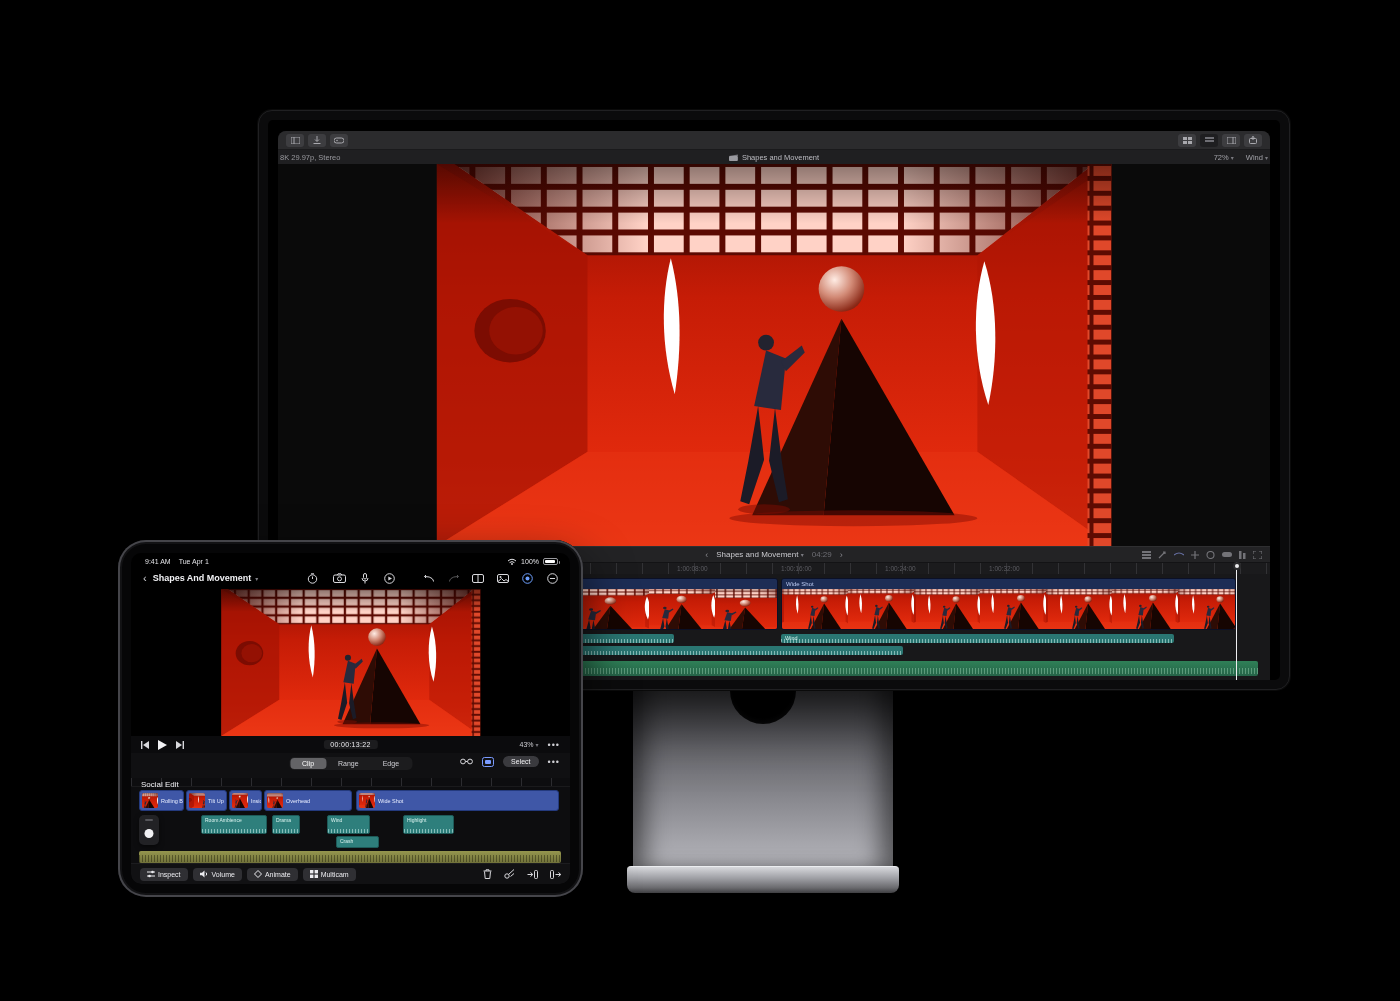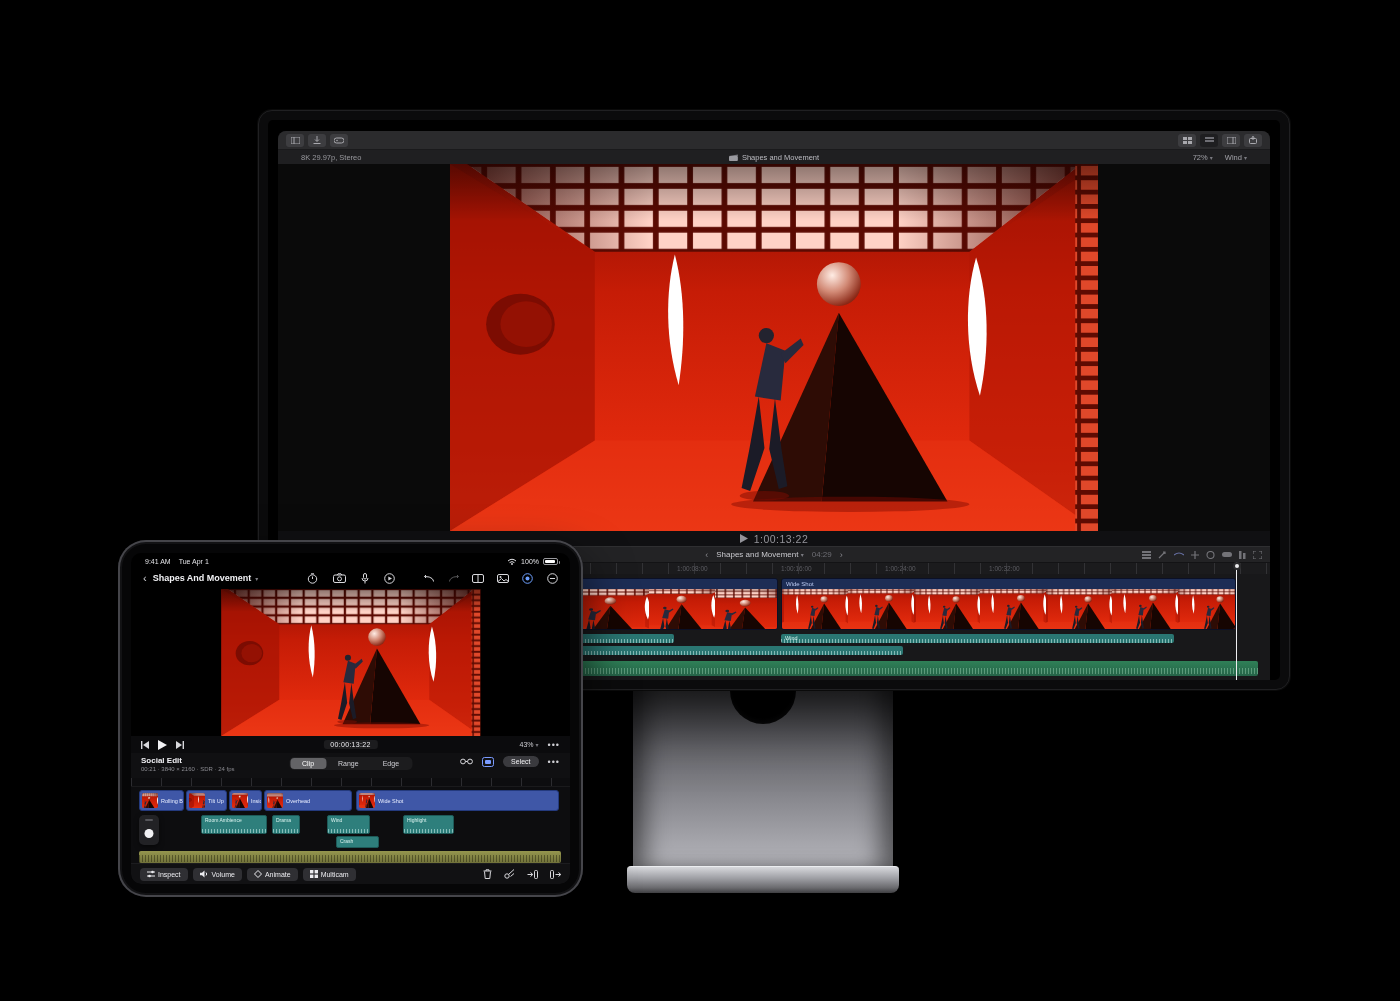--- a/index.html
+++ b/index.html
@@ -11,21 +11,21 @@
   .display{position:absolute;left:258px;top:110px;width:1032px;height:580px;background:#0b0b0c;border-radius:14px;border:1px solid #202022;box-shadow:0 0 0 1px #0a0a0a, 0 30px 60px rgba(0,0,0,.7);z-index:2;}
   .display-screen{position:absolute;left:9px;right:9px;top:9px;bottom:9px;background:#000;border-radius:5px;overflow:hidden;}
   .fcp-window{position:absolute;left:10px;right:10px;top:11px;bottom:0;background:#151517;border-radius:8px 8px 0 0;overflow:hidden;display:flex;flex-direction:column;}
 
   .fcp-titlebar{height:19px;background:#2b2b2d;border-bottom:1px solid #1a1a1c;display:flex;align-items:center;padding:0 8px;flex:none;}
   .tb-btn{width:18px;height:13px;background:#3d3d40;border-radius:3px;margin-right:4px;display:flex;align-items:center;justify-content:center;}
   .tb-btn.sel{background:#1e1e20;}
   .tb-btn svg{display:block;}
   .tb-spacer{flex:1;}
 
-  .fcp-infobar{height:14px;background:#1f1f21;display:flex;align-items:center;font-size:7.5px;color:#98989d;padding:0 23px;position:relative;flex:none;}
+  .fcp-infobar{height:14px;background:#1f1f21;display:flex;align-items:center;font-size:7.5px;color:#98989d;padding:0 2px;position:relative;flex:none;}
   .info-center{position:absolute;left:50%;transform:translateX(-50%);display:flex;align-items:center;gap:4px;color:#bcbcc2;}
   .info-right{margin-left:auto;display:flex;gap:12px;color:#a2a2a8;}
   .caret{font-size:6px;color:#7a7a80;}
 
   .fcp-viewer{flex:1;background:#0a0a0a;position:relative;overflow:hidden;}
   .viewer-video{position:absolute;top:0;bottom:0;left:50%;transform:translateX(-50%);height:100%;aspect-ratio:680/385;}
   .viewer-video svg{width:100%;height:100%;display:block;}
 
   .fcp-transport{height:15px;display:flex;align-items:center;justify-content:center;gap:6px;color:#94949a;font-size:10.5px;background:#101012;flex:none;letter-spacing:.5px;}
 
@@ -85,21 +85,21 @@
   .ip-viewer{height:147px;background:#000;position:relative;flex:none;overflow:hidden;}
   .ip-video{position:absolute;top:0;bottom:0;left:50%;transform:translateX(-50%);height:100%;aspect-ratio:680/385;}
   .ip-video svg{width:100%;height:100%;display:block;}
 
   .ip-playbar{height:17px;display:flex;align-items:center;padding:0 10px;position:relative;flex:none;background:#0b0b0d;}
   .ip-playbar .left{display:flex;gap:9px;align-items:center;}
   .tc-pill{position:absolute;left:50%;transform:translateX(-50%);background:#1c1c1e;border-radius:3px;padding:1px 7px;font-size:7px;color:#ececf0;letter-spacing:.3px;}
   .ip-playbar .right{margin-left:auto;display:flex;gap:9px;align-items:center;font-size:7px;color:#cdcdd2;}
 
   .ip-project{height:25px;display:flex;align-items:flex-start;padding:3px 10px 0;position:relative;flex:none;background:#101012;}
-  .proj-name{font-size:8px;font-weight:bold;color:#f0f0f4;}
+  .proj-name{font-size:8px;font-weight:normal;color:#f0f0f4;margin-top:24px;}
   .proj-meta{font-size:6px;color:#8a8a90;margin-top:1px;}
   .seg{position:absolute;left:50%;transform:translateX(-50%);top:4px;display:flex;background:#1c1c1e;border-radius:5px;padding:1px;}
   .seg-opt{font-size:7px;color:#cfcfd4;padding:2px 12px;border-radius:4px;}
   .seg-opt.sel{background:#636366;color:#fff;}
   .ip-project .right{margin-left:auto;display:flex;gap:9px;align-items:center;}
   .select-pill{background:#3a3a3e;border-radius:8px;font-size:7px;color:#f0f0f3;padding:2px 8px;}
   .more-dots{font-size:9px;color:#cfcfd4;letter-spacing:1px;}
 
   .ip-ruler{height:9px;background:#0d0d0f;flex:none;background-image:repeating-linear-gradient(90deg,#2c2c30 0 1px,transparent 1px 30px);border-bottom:1px solid #1a1a1c;}
 
@@ -257,26 +257,20 @@
         </div>
 
         <div class="fcp-viewer">
           <div class="viewer-video">
             <svg viewBox="0 0 680 385" preserveAspectRatio="none">
                 <use href="#scene"></use>
               </svg>
           </div>
         </div>
 
-        <div class="fcp-transport">
-          <svg width="8" height="9">
-              <polygon points="0,0 8,4.5 0,9" fill="#94949a"></polygon>
-            </svg>
-          <span>1:00:13:22</span>
-        </div>
 
         <div class="fcp-tl-header">
           <div class="tlh-center">
             <span class="tlh-arrow">‹</span>
             <span class="tlh-title"><span>Shapes and Movement</span> <span class="caret">▾</span></span>
             <span class="tlh-dur">04:29</span>
             <span class="tlh-arrow">›</span>
           </div>
           <div class="tlh-right">
             <svg width="9" height="8">

